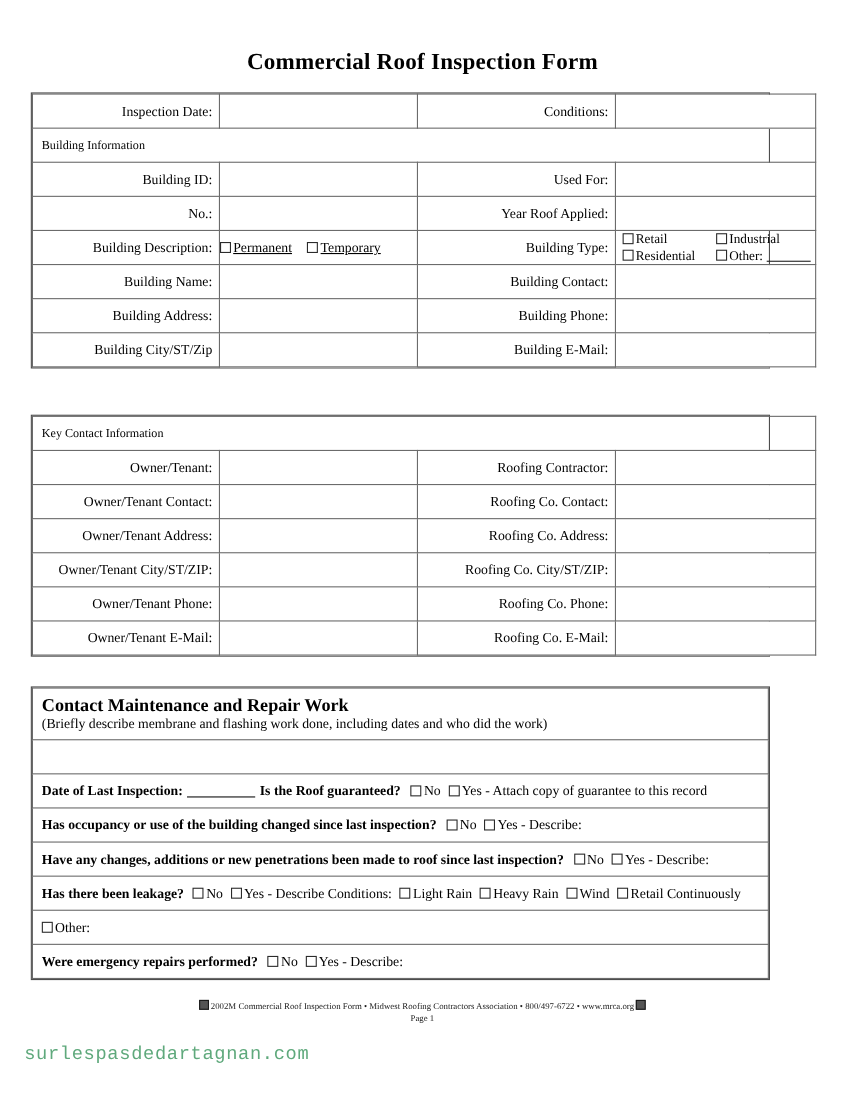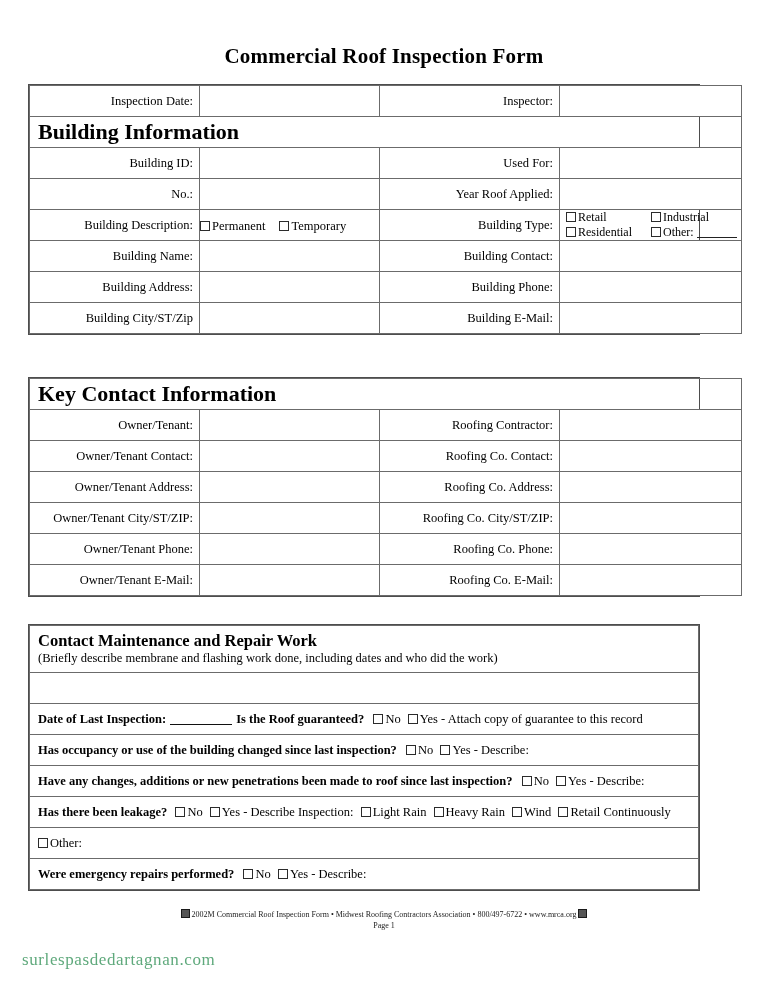--- a/index.html
+++ b/index.html
@@ -60,22 +60,22 @@
   .lbl {
     text-align: right;
     padding-right: 6px !important;
     font-size: 12.5px;
     white-space: nowrap;
   }
   .val { background: #fff; }
 
   
   .sec-head {
-    font-size: 22px;
-    font-weight: bold;
+    font-size: 11px;
+    font-weight: normal;
     padding-left: 8px !important;
     height: 34px;
   }
 
   
   col.c1 { width: 170px; }
   col.c2 { width: 180px; }
   col.c3 { width: 180px; }
   col.c4 { width: 182px; }
 
@@ -89,21 +89,21 @@
     vertical-align: -1px;
     margin-right: 2px;
     box-sizing: border-box;
   }
   .cbline {
     font-size: 12.5px;
     white-space: nowrap;
     display: inline-block;
   }
   .cb-pad { padding-left: 6px; }
-  .cb-item { margin-right: 10px; display: inline-block; }
+  .cb-item { margin-right: 10px; display: inline-block; text-decoration: underline; }
 
   .btype {
     padding-left: 6px !important;
     font-size: 12px;
     line-height: 15px;
   }
   .btype .row1, .btype .row2 { white-space: nowrap; }
   .btype .col-a { display: inline-block; width: 82px; }
   .btype .col-b { display: inline-block; }
   .blank-line {
@@ -168,21 +168,21 @@
     background: #555;
     vertical-align: -1px;
   }
   .footer .page-num { display: block; }
 
   
   .watermark {
     position: absolute;
     left: 22px;
     top: 950px;
-    font-family: Liberation Serif, serif;
+    font-family: Liberation Mono, monospace;
     font-size: 17px;
     color: #5fa97c;
     letter-spacing: 0.6px;
   }
 </style>
 </head>
 <body>
 
 <div class="page">
 
@@ -193,21 +193,21 @@
       <colgroup>
           <col class="c1">
           <col class="c2">
           <col class="c3">
           <col class="c4">
         </colgroup>
       <tbody>
         <tr>
           <td class="lbl">Inspection Date:</td>
           <td class="val"></td>
-          <td class="lbl">Inspector:</td>
+          <td class="lbl">Conditions:</td>
           <td class="val"></td>
         </tr>
         <tr>
           <td class="sec-head" colspan="4">Building Information</td>
         </tr>
         <tr>
           <td class="lbl">Building ID:</td>
           <td class="val"></td>
           <td class="lbl">Used For:</td>
           <td class="val"></td>
@@ -344,21 +344,21 @@
             <span class="q-strong">Have any changes, additions or new penetrations been made to roof since last inspection?</span>
             <span class="cbline" style="margin-left:6px;"><span class="cb"></span><span class="q-light">No</span></span>
             <span class="cbline" style="margin-left:4px;"><span class="cb"></span><span class="q-light">Yes - Describe:</span></span>
           </td>
         </tr>
 
         <tr class="q-row">
           <td>
             <span class="q-strong">Has there been leakage?</span>
             <span class="cbline" style="margin-left:5px;"><span class="cb"></span><span class="q-light">No</span></span>
-            <span class="cbline" style="margin-left:4px;"><span class="cb"></span><span class="q-light">Yes - Describe Inspection:</span></span>
+            <span class="cbline" style="margin-left:4px;"><span class="cb"></span><span class="q-light">Yes - Describe Conditions:</span></span>
             <span class="cbline" style="margin-left:4px;"><span class="cb"></span><span class="q-light">Light Rain</span></span>
             <span class="cbline" style="margin-left:4px;"><span class="cb"></span><span class="q-light">Heavy Rain</span></span>
             <span class="cbline" style="margin-left:4px;"><span class="cb"></span><span class="q-light">Wind</span></span>
             <span class="cbline" style="margin-left:4px;"><span class="cb"></span><span class="q-light">Retail Continuously</span></span>
           </td>
         </tr>
 
         <tr class="q-row">
           <td>
             <span class="cbline"><span class="cb"></span><span class="q-light">Other:</span></span>

